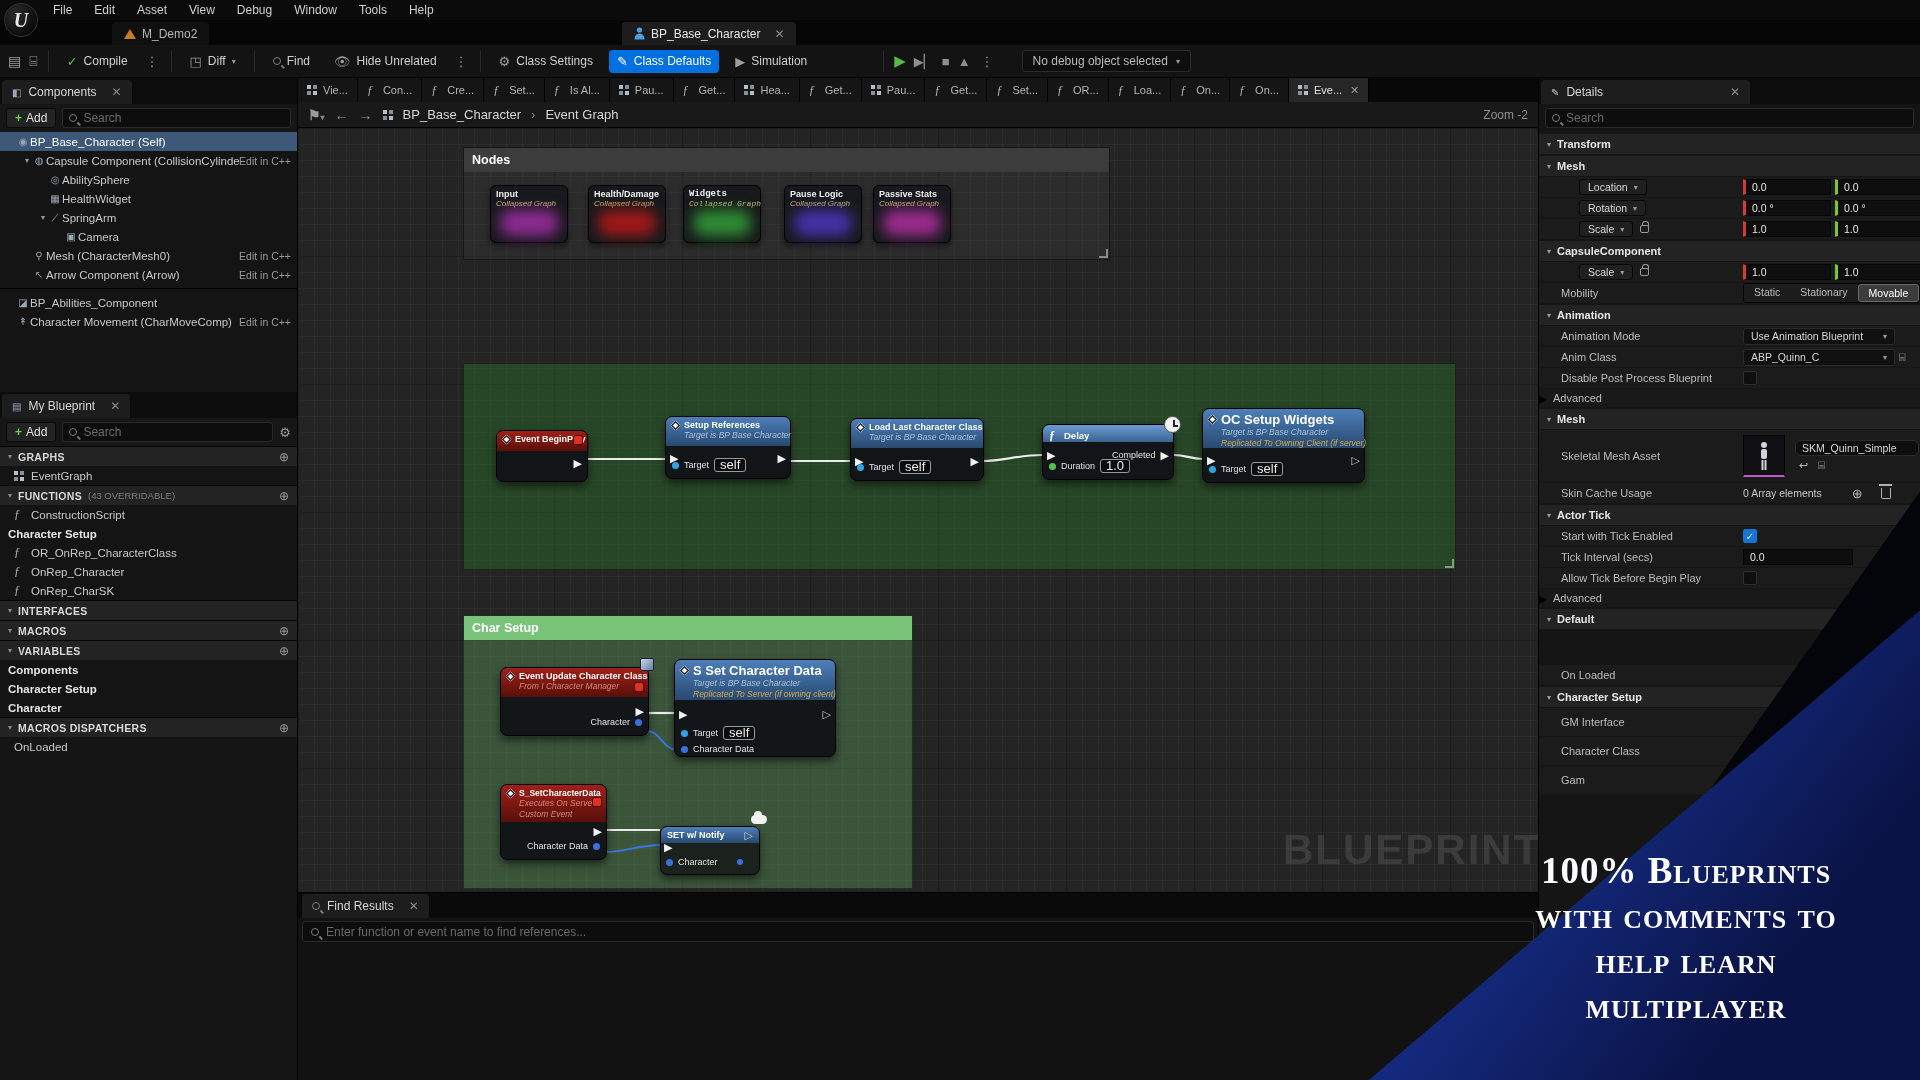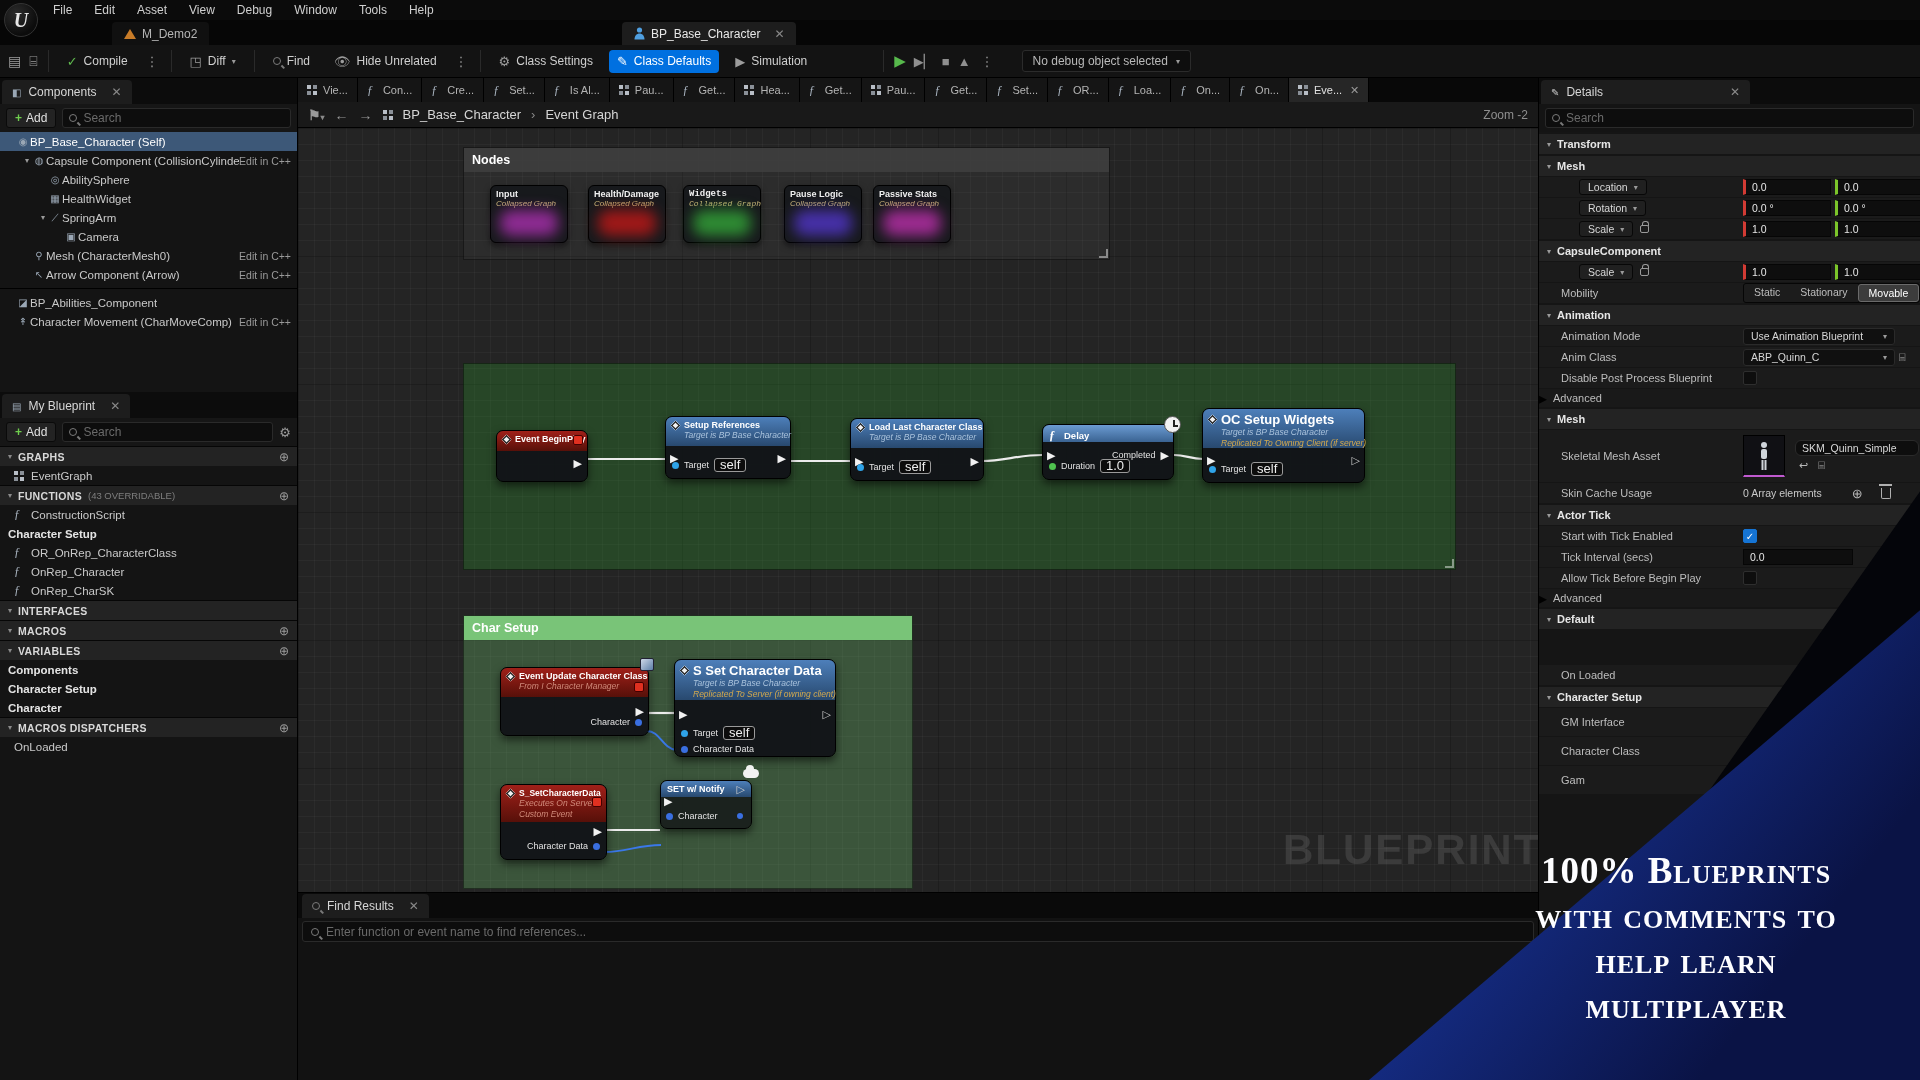--- a/index.html
+++ b/index.html
@@ -677,21 +677,21 @@
       <div class="nsub redish" style="margin-left:12px">Custom Event</div>
       <span class="badge" style="top:12px"></span>
     </div>
     <span class="pexec" style="right:4px;top:41px">▶</span>
     <div class="prow" style="right:6px;bottom:8px">
       <span>Character Data</span>
       <span class="dot blue"></span>
     </div>
   </div>
 
-  <div class="bpnode" style="left:362px;top:652px;width:92px;height:49px;background:rgba(25,32,28,.95)">
+  <div class="bpnode" style="left:362px;top:698px;width:100px;height:49px;background:rgba(25,32,28,.95)">
     <div class="nhdr blue" style="height:16px;display:flex;align-items:center;justify-content:space-between">
       <span style="font-size:9px;font-weight:bold;color:#fff">SET w/ Notify</span>
       <span class="pexec hollow" style="position:static">▷</span>
     </div>
     <span class="cloud" style="right:-8px;top:-12px"></span>
     <span class="pexec" style="left:3px;top:15px">▶</span>
     <div class="prow" style="left:5px;bottom:7px">
       <span class="dot blue"></span>
       <span>Character</span>
       <span class="dot blue" style="margin-left:14px;width:6px;height:6px"></span>

